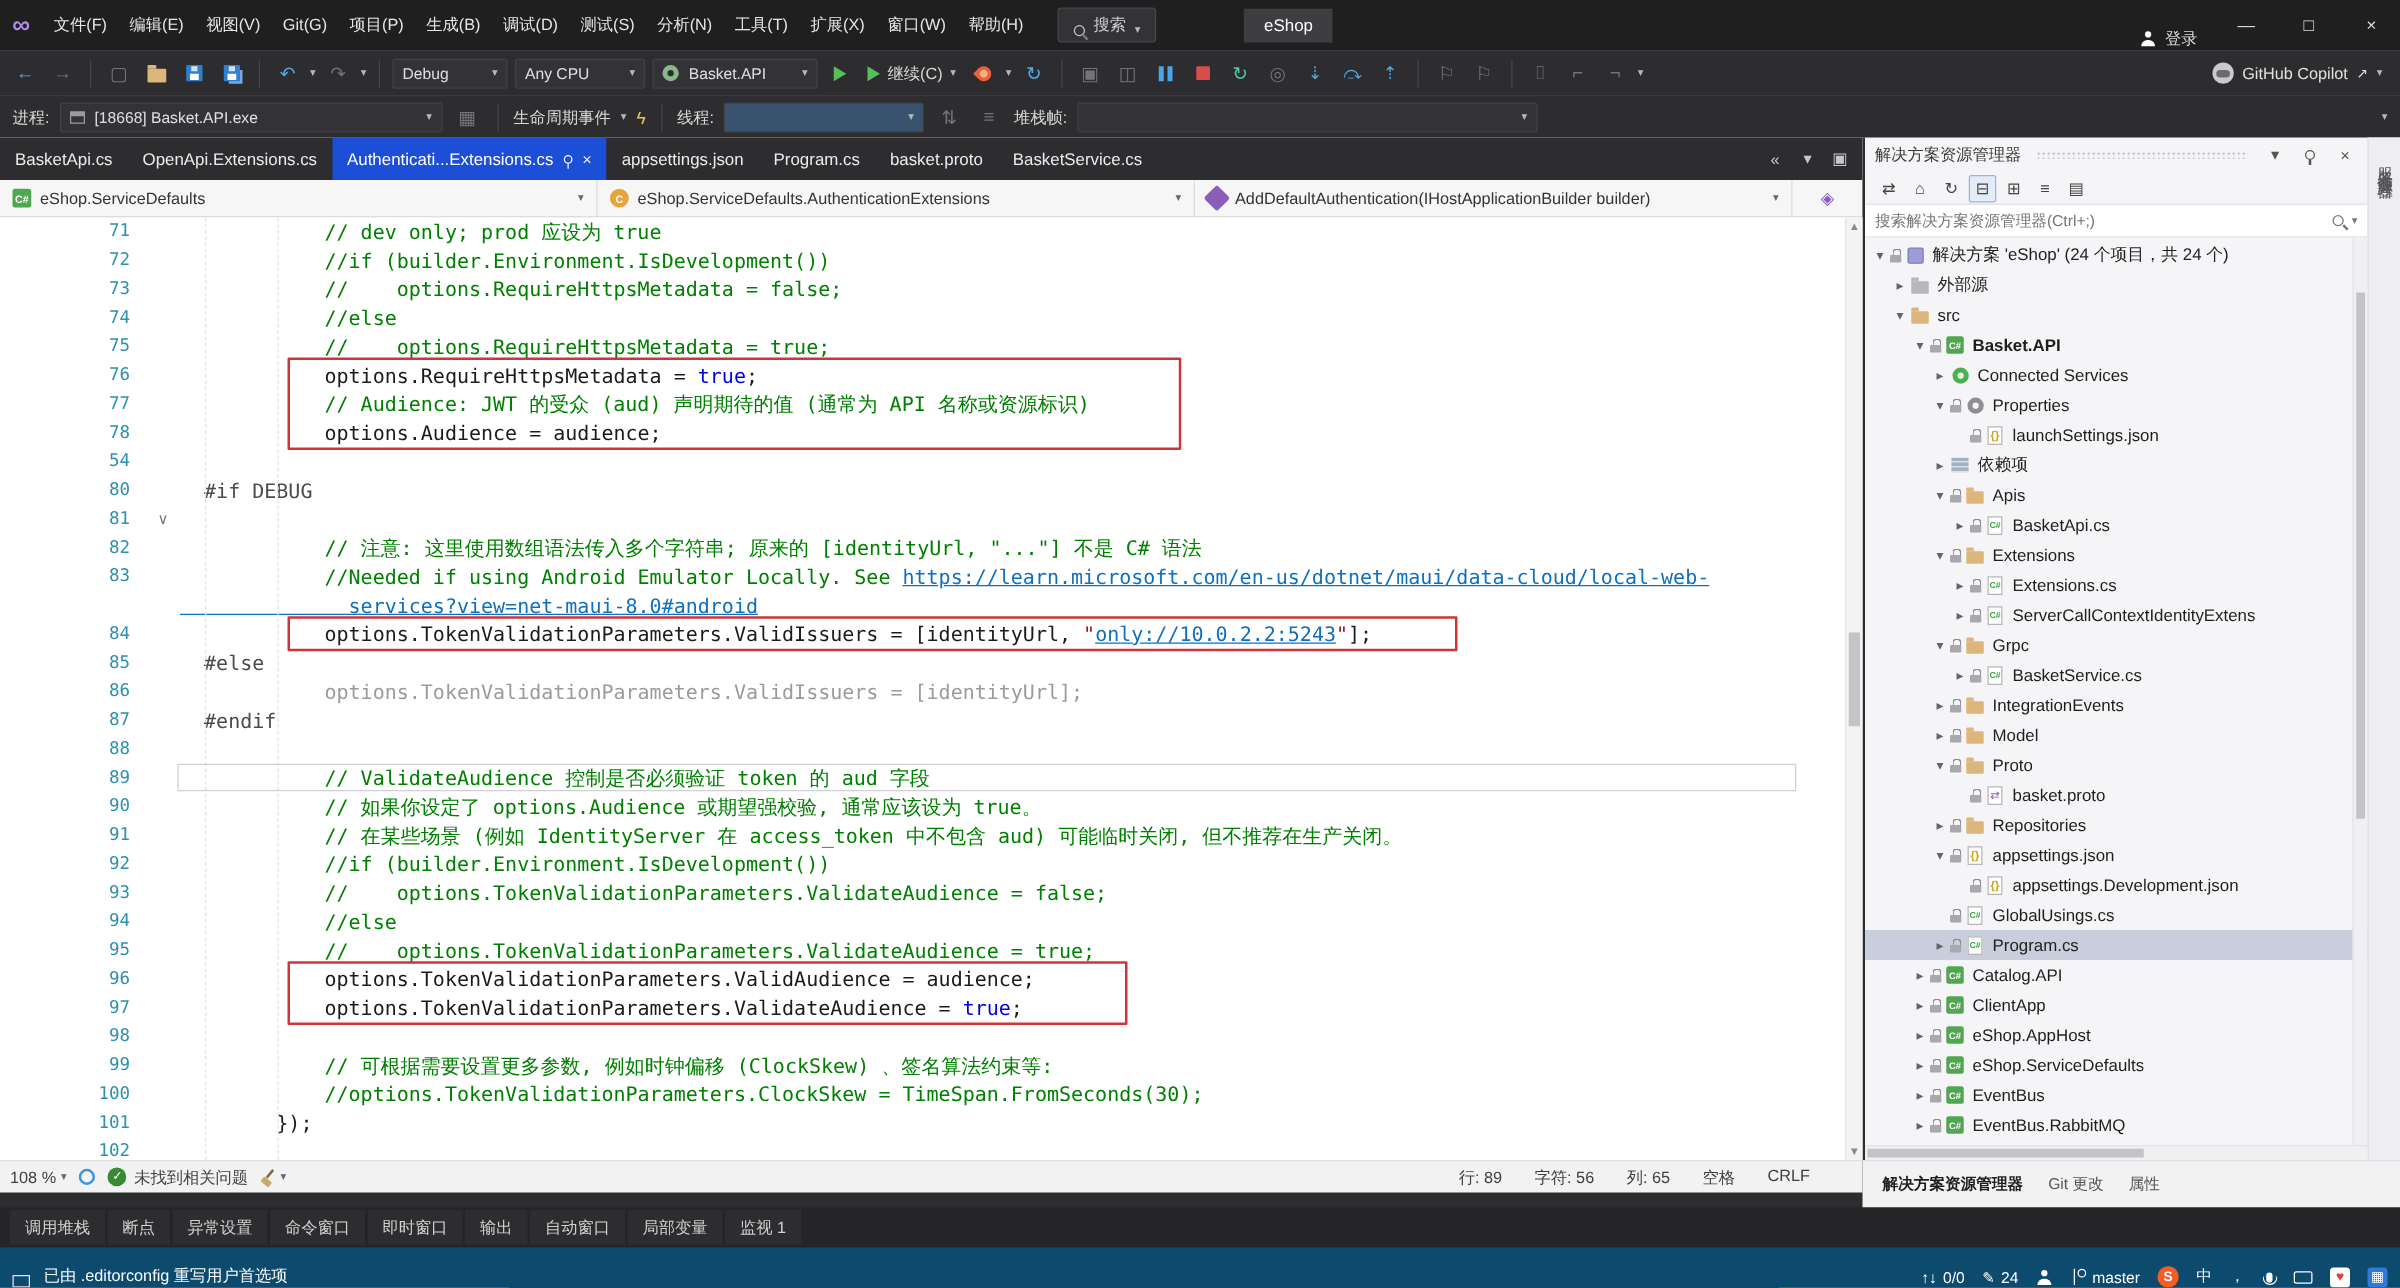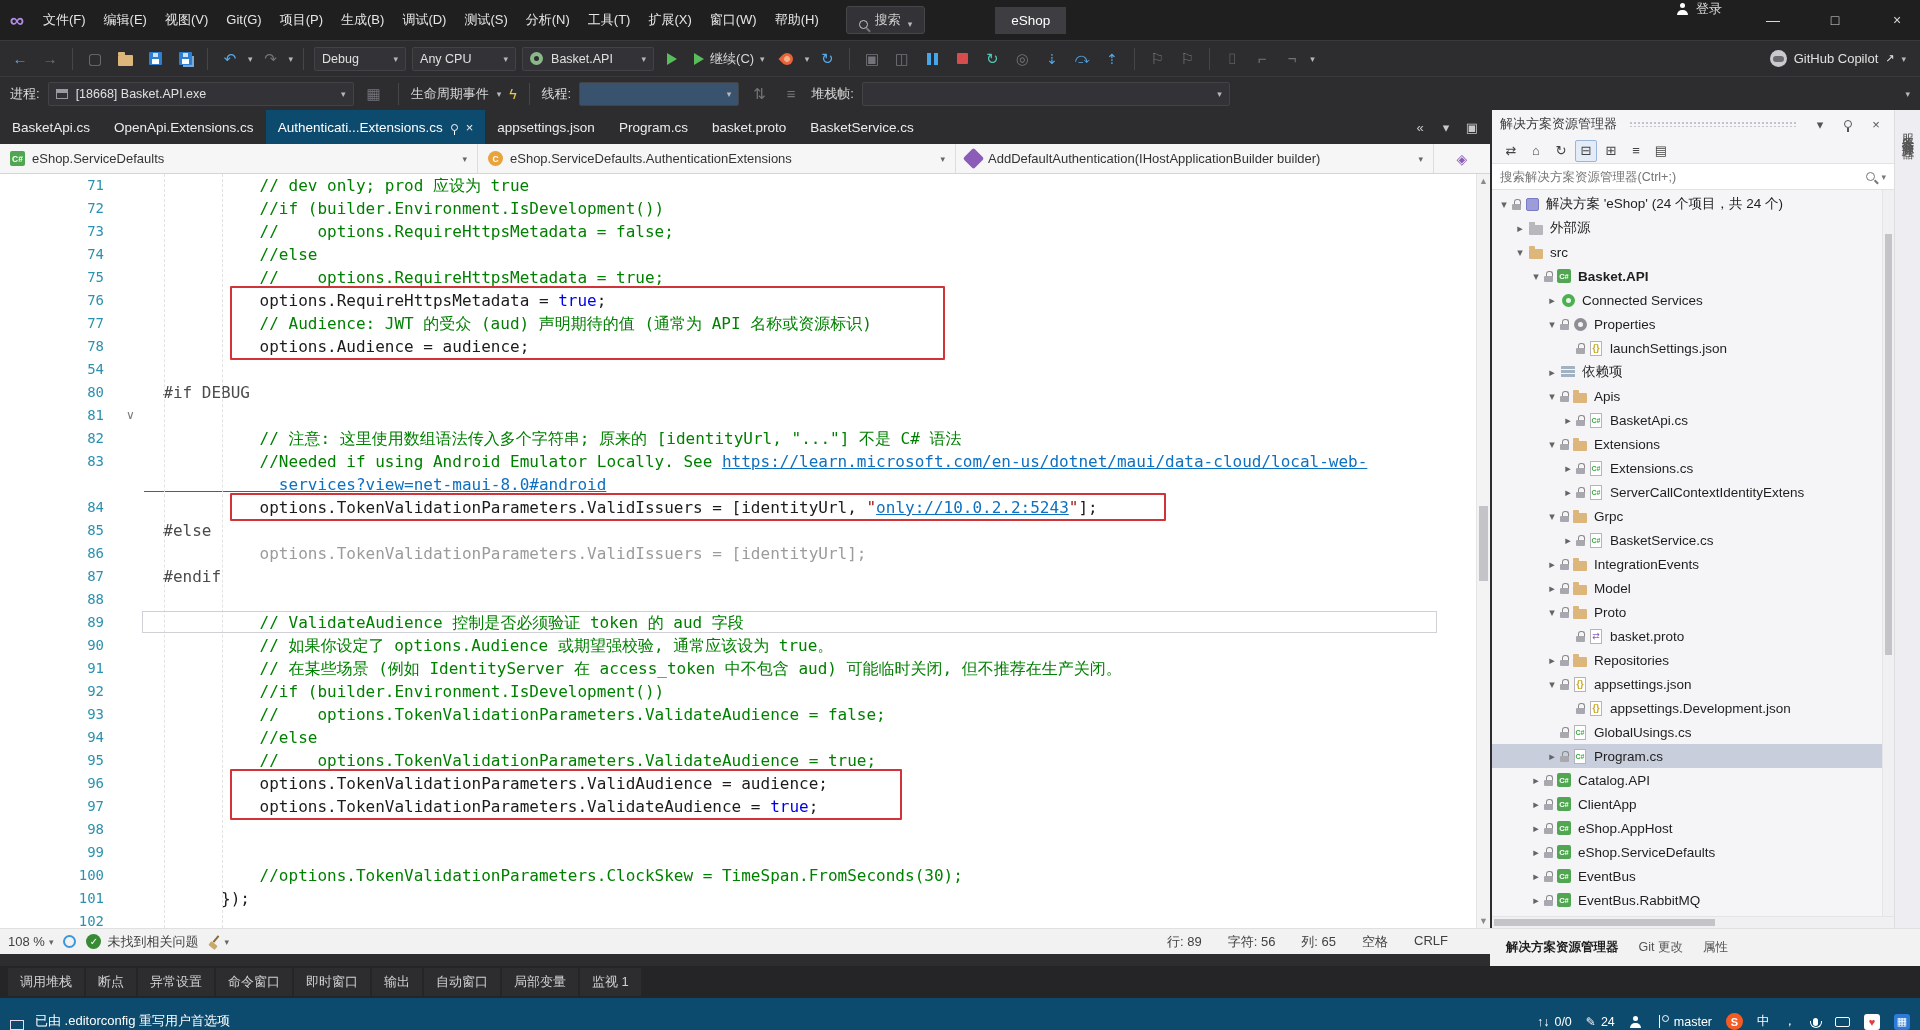--- a/index.html
+++ b/index.html
@@ -9,21 +9,21 @@
     -webkit-font-smoothing:antialiased}
   .app{width:1920px;height:1030px;display:flex;flex-direction:column}
 
   
   .menubar{height:40px;background:#1f1f1f;display:flex;align-items:center;color:#e6e6e6;flex:0 0 auto}
   .vslogo{width:34px;text-align:center;color:#b18be8;font-size:20px;font-weight:bold}
   .menu-item{padding:0 9px;line-height:40px;font-size:13px;cursor:default;white-space:nowrap}
   .mb-search{display:flex;align-items:flex-end;gap:7px;background:#333337;border:1px solid#46464a;border-radius:3px;
     padding:4px 12px;margin-left:18px;color:#cfcfcf}
   .mb-title{margin-left:70px;background:#3d3d42;padding:6px 16px;color:#fff;font-size:13.5px}
-  .mb-right{margin-left:auto;display:flex;align-items:flex-start;gap:16px}
+  .mb-right{margin-left:auto;display:flex;align-items:flex-end;gap:4px}
   .signin{display:flex;align-items:center;gap:7px;padding:0 12px;color:#dcdcdc}
   .winbtn{width:46px;height:40px;display:flex;align-items:center;justify-content:center;color:#d8d8d8;font-size:14px}
   .caret{font-size:9px;color:#b8b8b8}
 
   
   .toolbar{height:36px;background:#2d2d30;border-top:1px solid #3a3a3e;display:flex;align-items:center;
     padding:0 8px;gap:6px;color:#d6d6d6;flex:0 0 auto}
   .debugbar{height:34px;background:#2d2d30;border-top:1px solid #3a3a3e;display:flex;align-items:center;
     padding:0 10px;gap:8px;color:#d6d6d6;flex:0 0 auto}
   .tb-sep{width:1px;height:22px;background:#46464a;margin:0 4px}
@@ -53,21 +53,21 @@
   .i-app{width:12px;height:10px;border:1.5px solid #9a9aa0;border-top:4px solid #9a9aa0}
   .lightning{color:#e8c84a;font-size:14px}
 
   
   .main{flex:1 1 auto;display:flex;min-height:0}
   .editor-col{flex:1 1 auto;min-width:0;display:flex;flex-direction:column;background:#fff}
 
   
   .tabwell{height:34px;background:#2d2d30;display:flex;align-items:stretch;flex:0 0 auto}
   .tab{display:flex;align-items:center;gap:8px;padding:0 12px;color:#ececec;font-size:13.5px;white-space:nowrap;cursor:default}
-  .tab.active{background:#0c4a6e;color:#fff}
+  .tab.active{background:#1d4ed8;color:#fff}
   .tab-close{font-size:13px;opacity:.9}
   .tab-pin{width:7px;height:7px;border:1.5px solid #fff;border-radius:50%;position:relative}
   .tab-pin::after{content:"";position:absolute;left:2px;top:6px;width:1.5px;height:4px;background:#fff}
   .tw-right{margin-left:auto;display:flex;align-items:center;gap:2px;padding-right:6px}
   .tw-ic{width:24px;height:24px;display:flex;align-items:center;justify-content:center;color:#c8c8c8;font-size:13px}
 
   
   .breadcrumb{height:30px;background:#f6f6f6;border-bottom:1px solid #d5d5d5;display:flex;align-items:stretch;
     color:#333;flex:0 0 auto}
   .bc-seg{flex:1 1 0;min-width:0;display:flex;align-items:center;gap:7px;padding:0 10px;border-right:1px solid #ddd;overflow:hidden}
@@ -507,20 +507,21 @@
             <div class="crow">
               <span class="lnum">97</span>
               <span class="ltext"><span class="tk-pln">            options.TokenValidationParameters.ValidateAudience = </span><span class="tk-kw">true</span><span class="tk-pln">;</span></span>
             </div>
             <div class="crow">
               <span class="lnum">98</span>
               <span class="ltext"></span>
             </div>
             <div class="crow">
               <span class="lnum">99</span>
+              <span class="ltext"><span class="tk-com">            // 可根据需要设置更多参数, 例如时钟偏移 (ClockSkew) 、签名算法约束等:</span></span>
             </div>
             <div class="crow">
               <span class="lnum">100</span>
               <span class="ltext"><span class="tk-com">            //options.TokenValidationParameters.ClockSkew = TimeSpan.FromSeconds(30);</span></span>
             </div>
             <div class="crow">
               <span class="lnum">101</span>
               <span class="ltext"><span class="tk-pln">        });</span></span>
             </div>
             <div class="crow">

